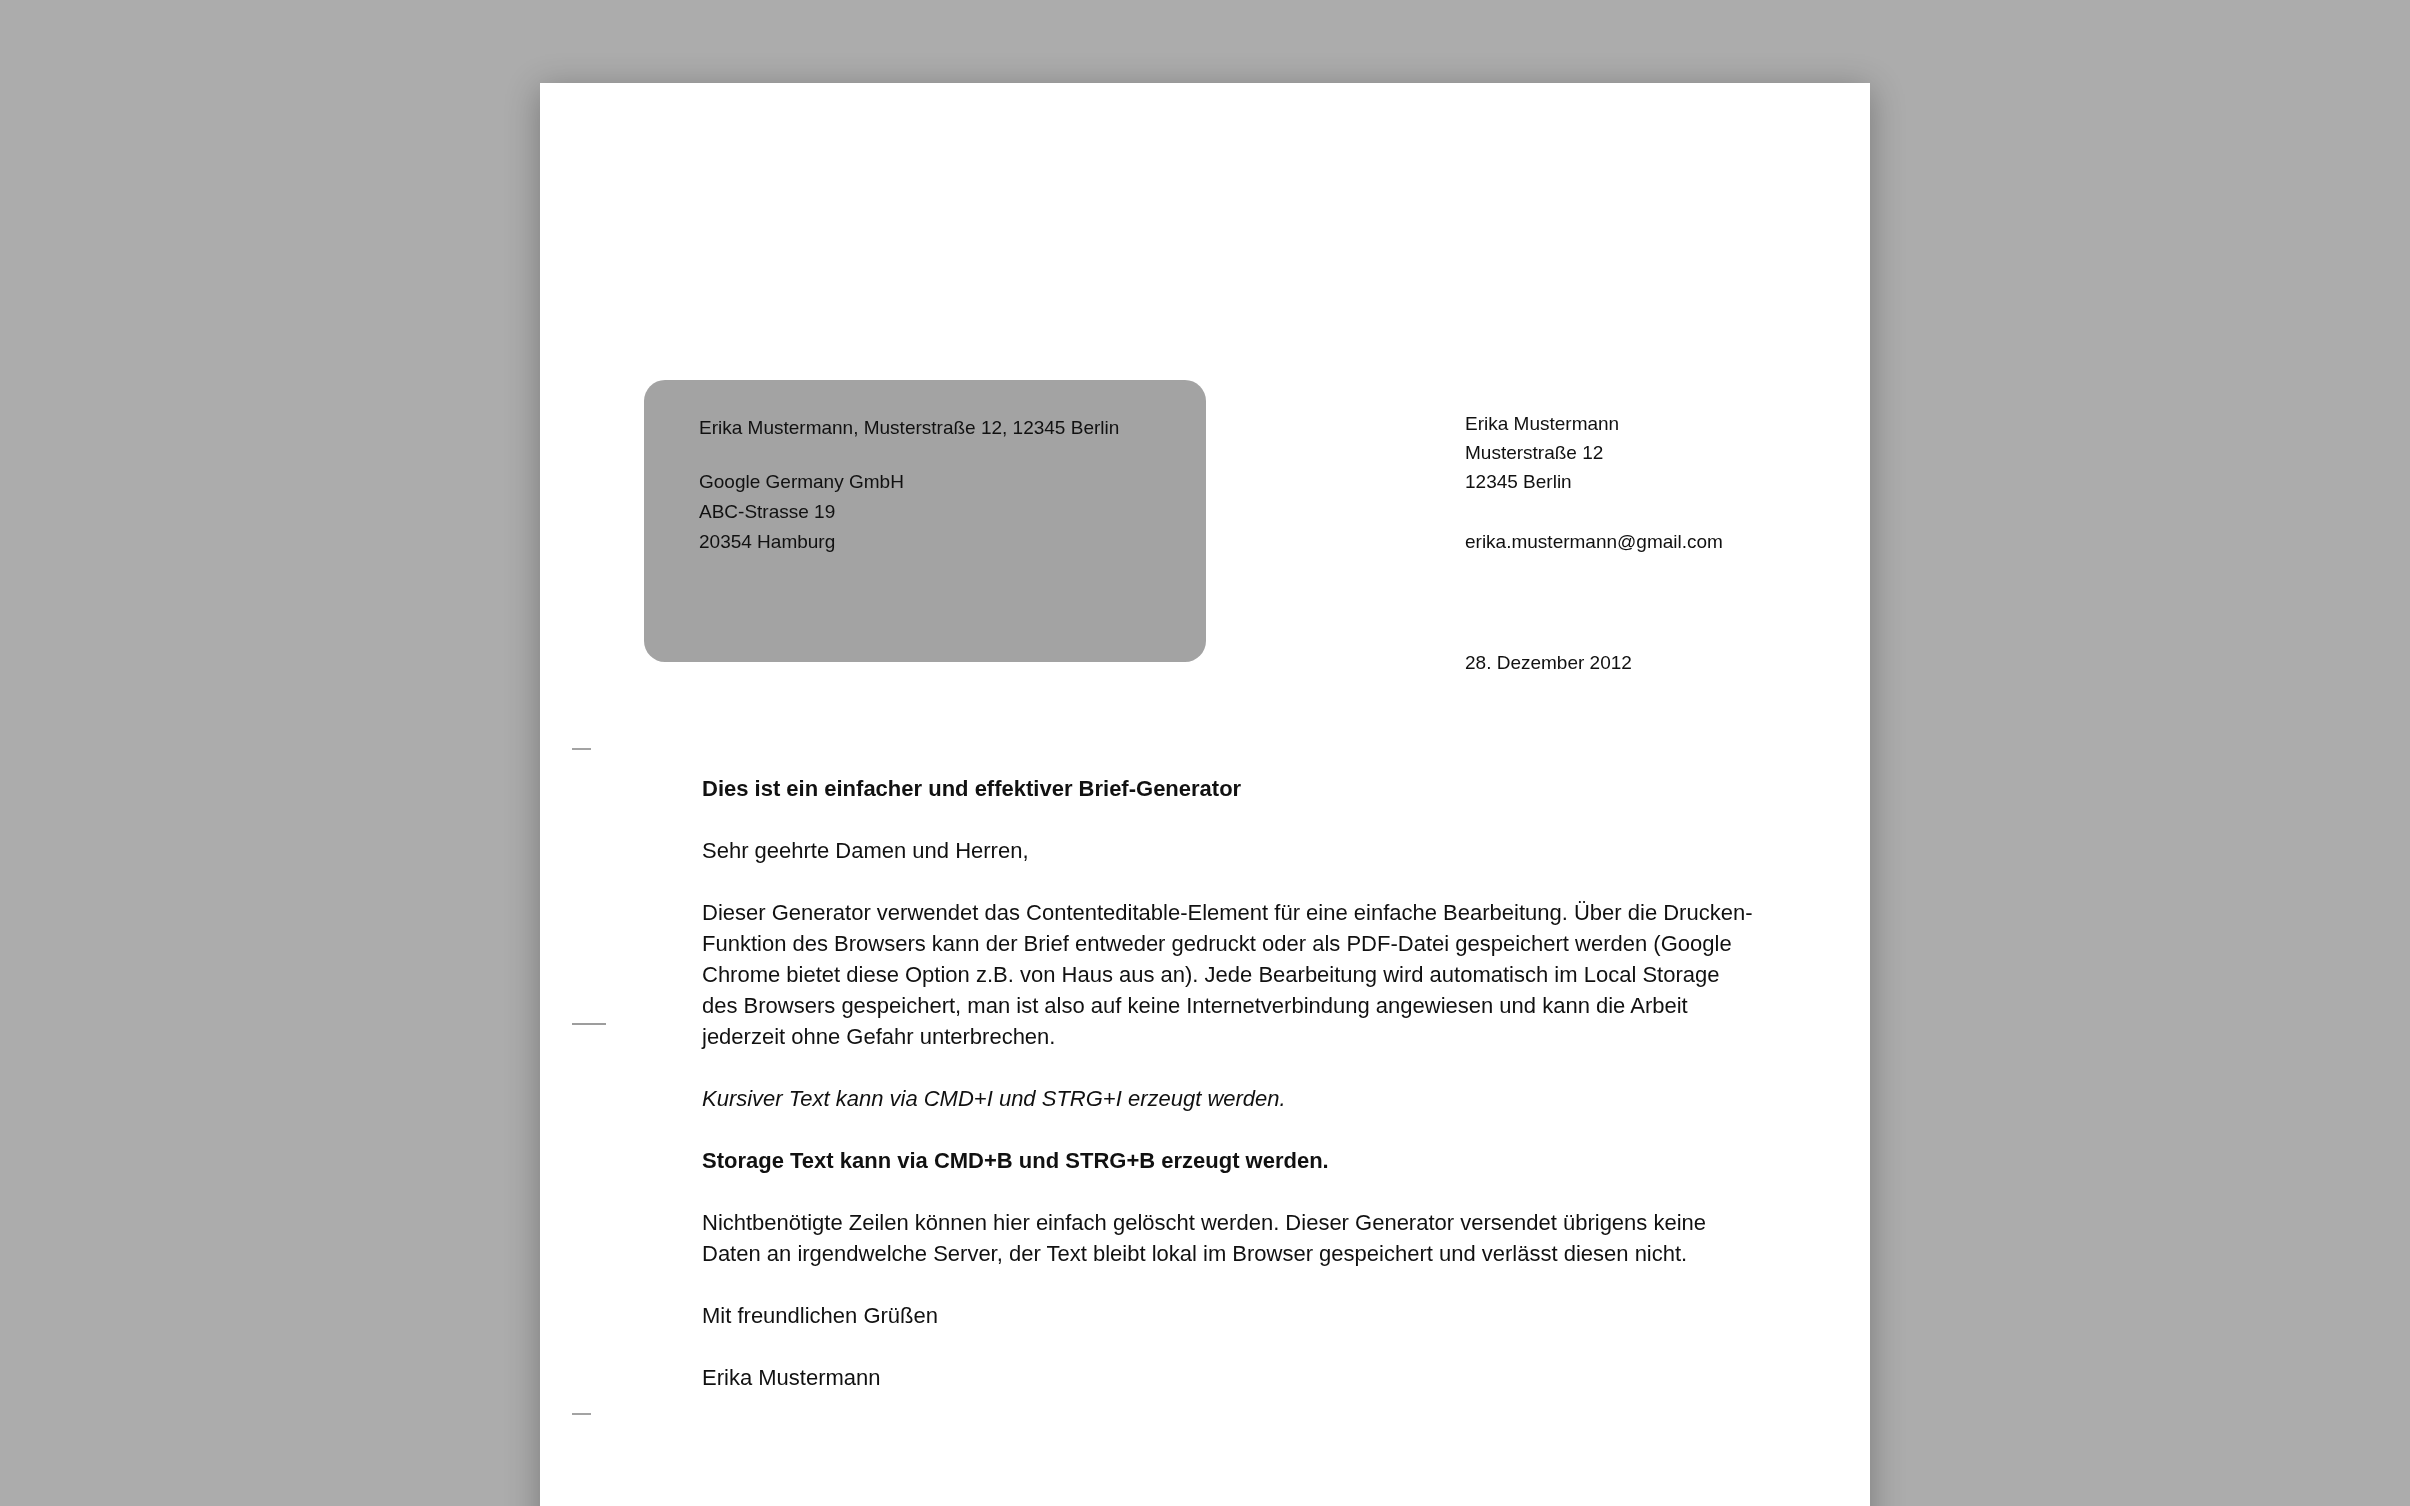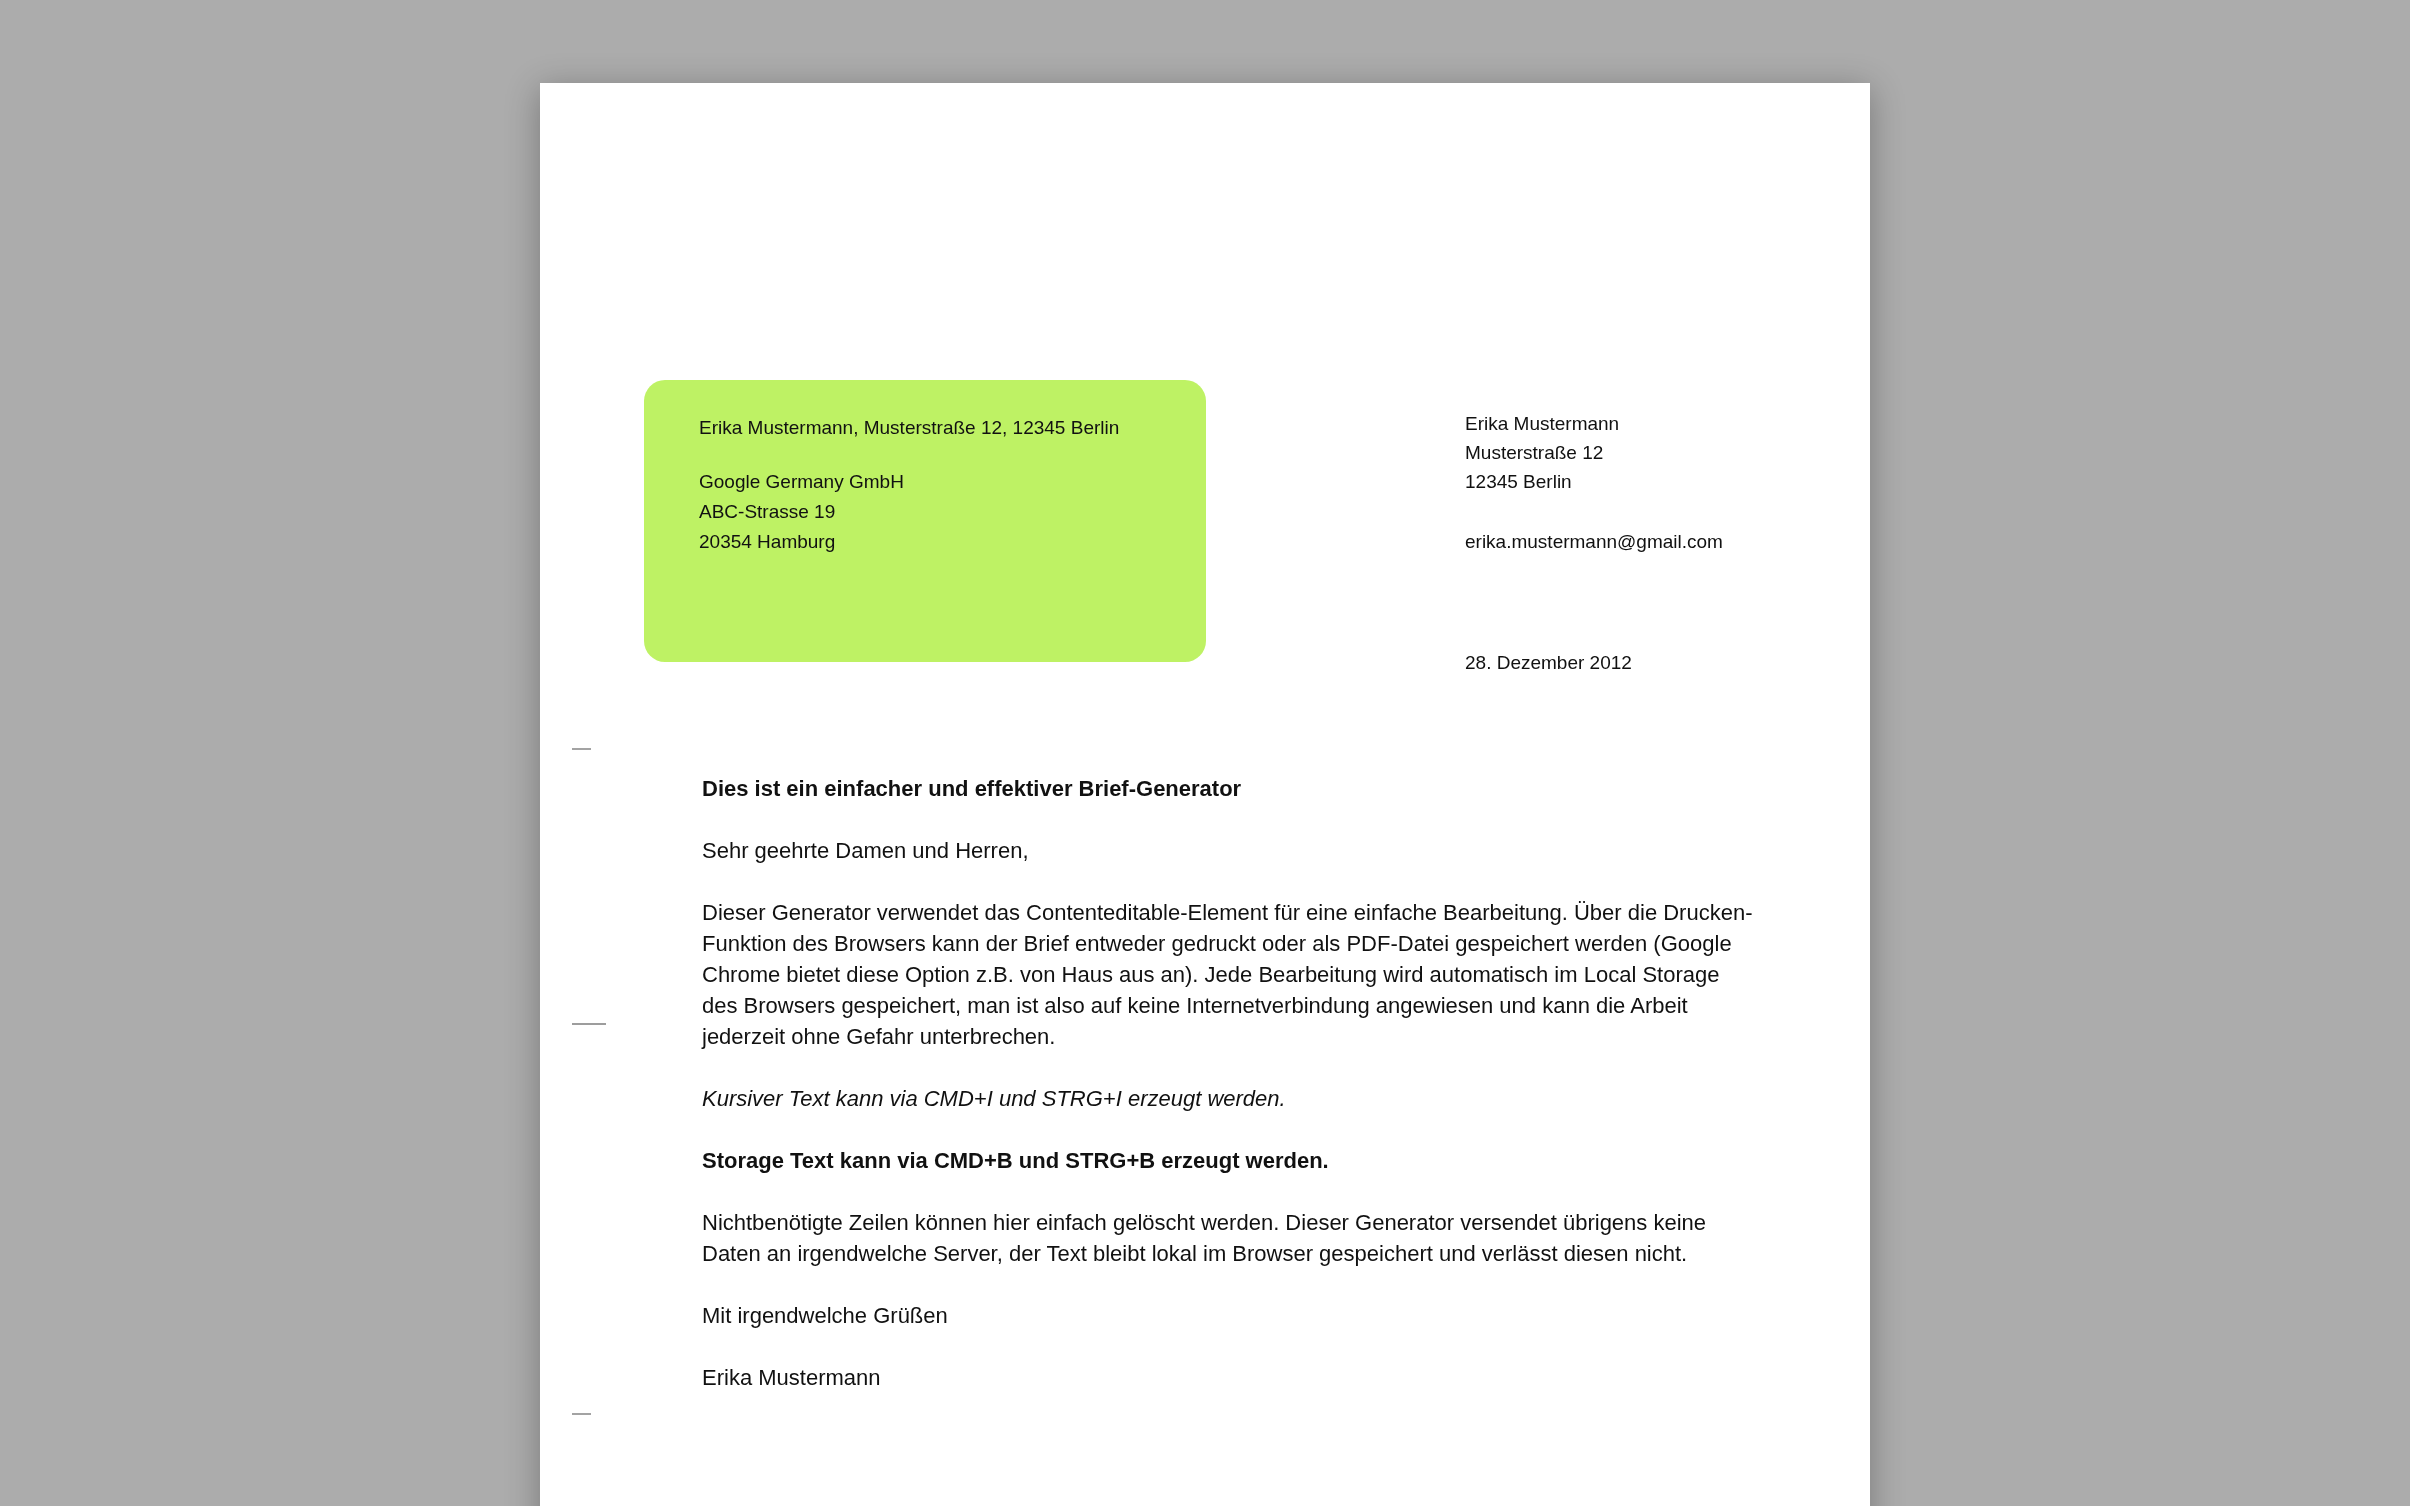--- a/index.html
+++ b/index.html
@@ -18,21 +18,21 @@
     width: 1330px; height: 1880px;
     background: #ffffff;
     box-shadow: 0 5.6px 32px rgba(0,0,0,0.30);
   }
 
   
   .address-box {
     position: absolute;
     left: 104px; top: 297px;
     width: 562px; height: 282px;
-    background: #bef264;
+    background: #a3a3a3;
     border-radius: 21px;
     padding: 36px 55px;
   }
   .sender-line {
     font-size: 19px;
     line-height: 24.5px;
     white-space: nowrap;
   }
   .recipient {
     margin-top: 26px;
@@ -102,19 +102,19 @@
     <div class="fold-mark middle"></div>
     <div class="fold-mark bottom"></div>
 
     <div class="body-text">
       <p class="subject-line">Dies ist ein einfacher und effektiver Brief-Generator</p>
       <p>Sehr geehrte Damen und Herren,</p>
       <p>Dieser Generator verwendet das Contenteditable-Element für eine einfache Bearbeitung. Über die Drucken-Funktion des Browsers kann der Brief entweder gedruckt oder als PDF-Datei gespeichert werden (Google Chrome bietet diese Option z.B. von Haus aus an). Jede Bearbeitung wird automatisch im Local Storage des Browsers gespeichert, man ist also auf keine Internetverbindung angewiesen und kann die Arbeit jederzeit ohne Gefahr unterbrechen.</p>
       <p class="italic-line">Kursiver Text kann via CMD+I und STRG+I erzeugt werden.</p>
       <p class="bold-line">Storage Text kann via CMD+B und STRG+B erzeugt werden.</p>
       <p>Nichtbenötigte Zeilen können hier einfach gelöscht werden. Dieser Generator versendet übrigens keine Daten an irgendwelche Server, der Text bleibt lokal im Browser gespeichert und verlässt diesen nicht.</p>
-      <p>Mit irgendwelche Grüßen</p>
+      <p>Mit freundlichen Grüßen</p>
       <p class="signature">Erika Mustermann</p>
     </div>
 
   </div>
 </div>
 
 
 </body></html>

